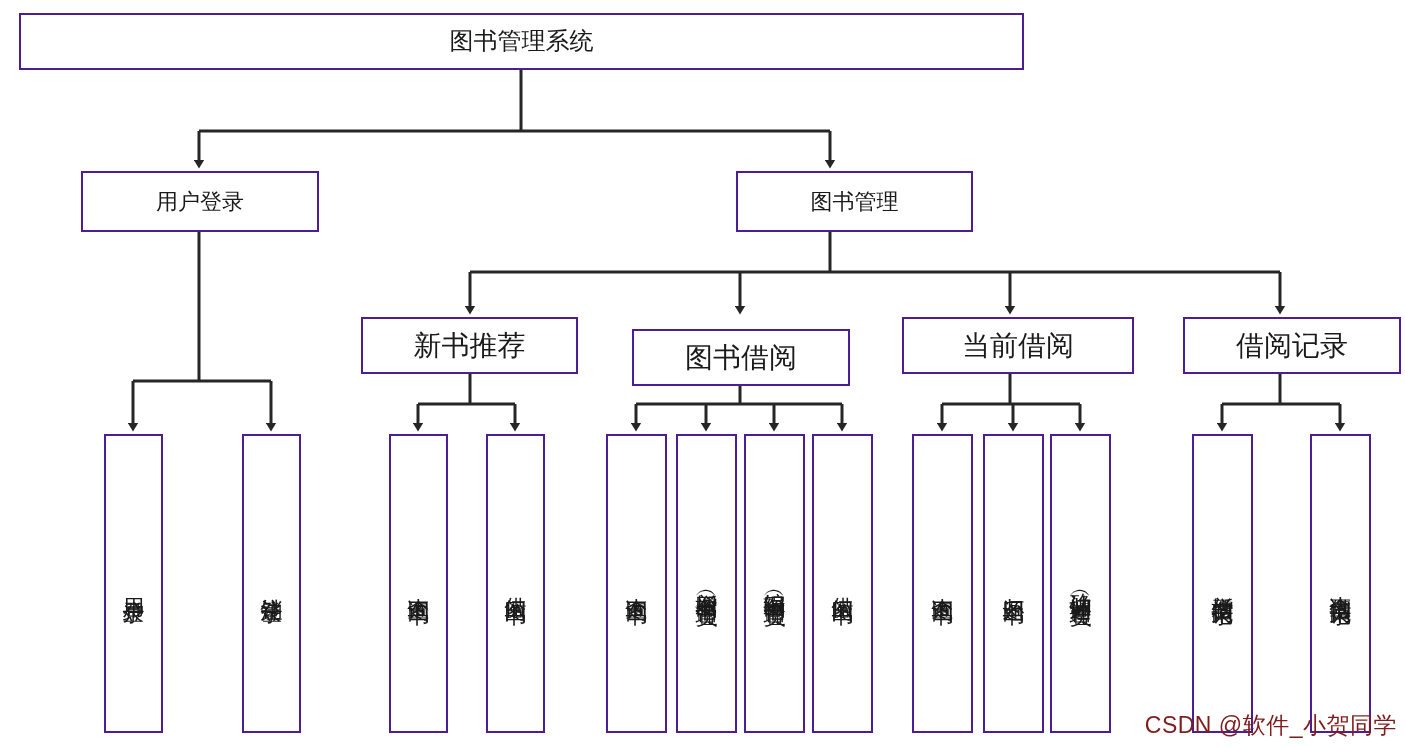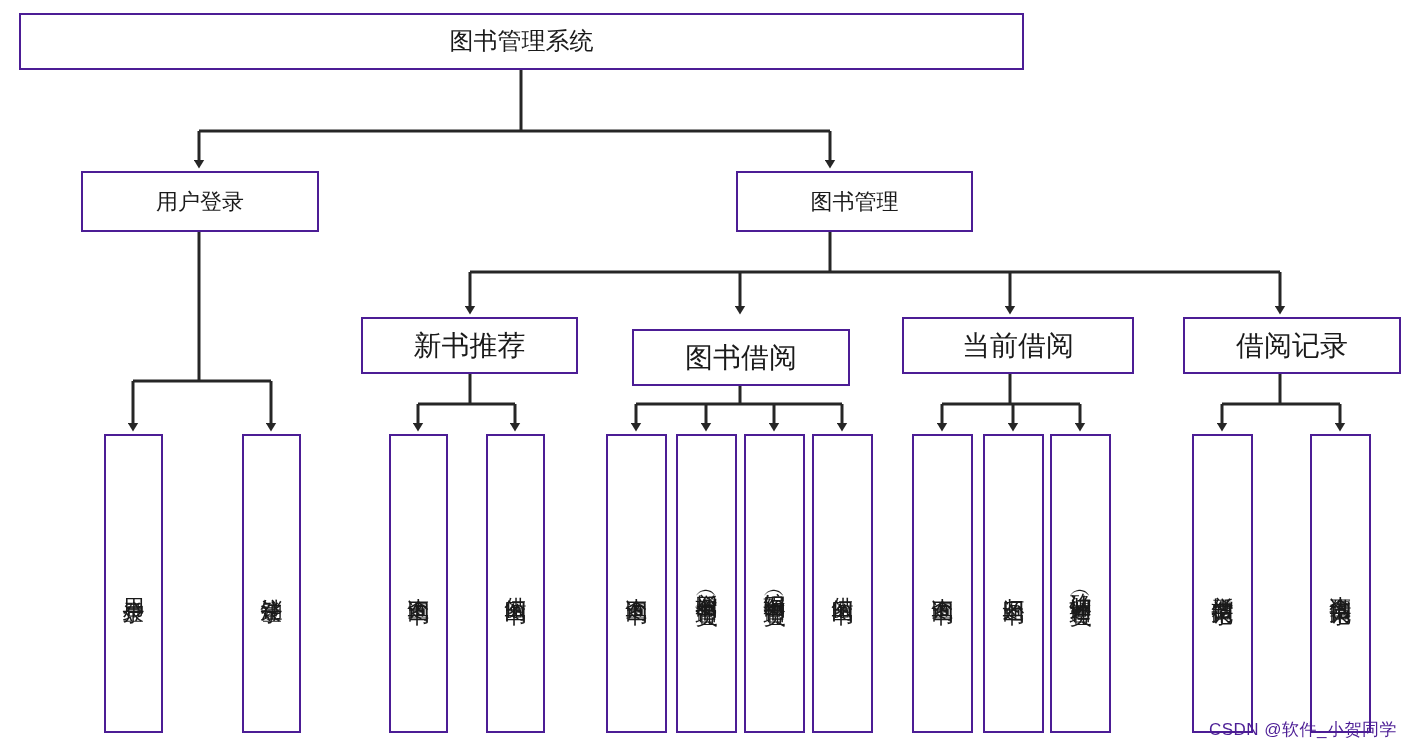--- a/index.html
+++ b/index.html
@@ -53,22 +53,22 @@
     display: block;
     white-space: pre-line;
   }
   .node.leaf .node-label {
     white-space: normal;
   }
   #watermark {
     position: absolute;
     right: 8px;
     bottom: 6px;
-    font-size: 17px;
-    color: #4c1d95;
+    font-size: 23px;
+    color: #7f1d1d;
     letter-spacing: 0.5px;
     user-select: none;
     white-space: nowrap;
   }
 </style>
 </head>
 <body>
 
 <div id="diagram-root">
 

